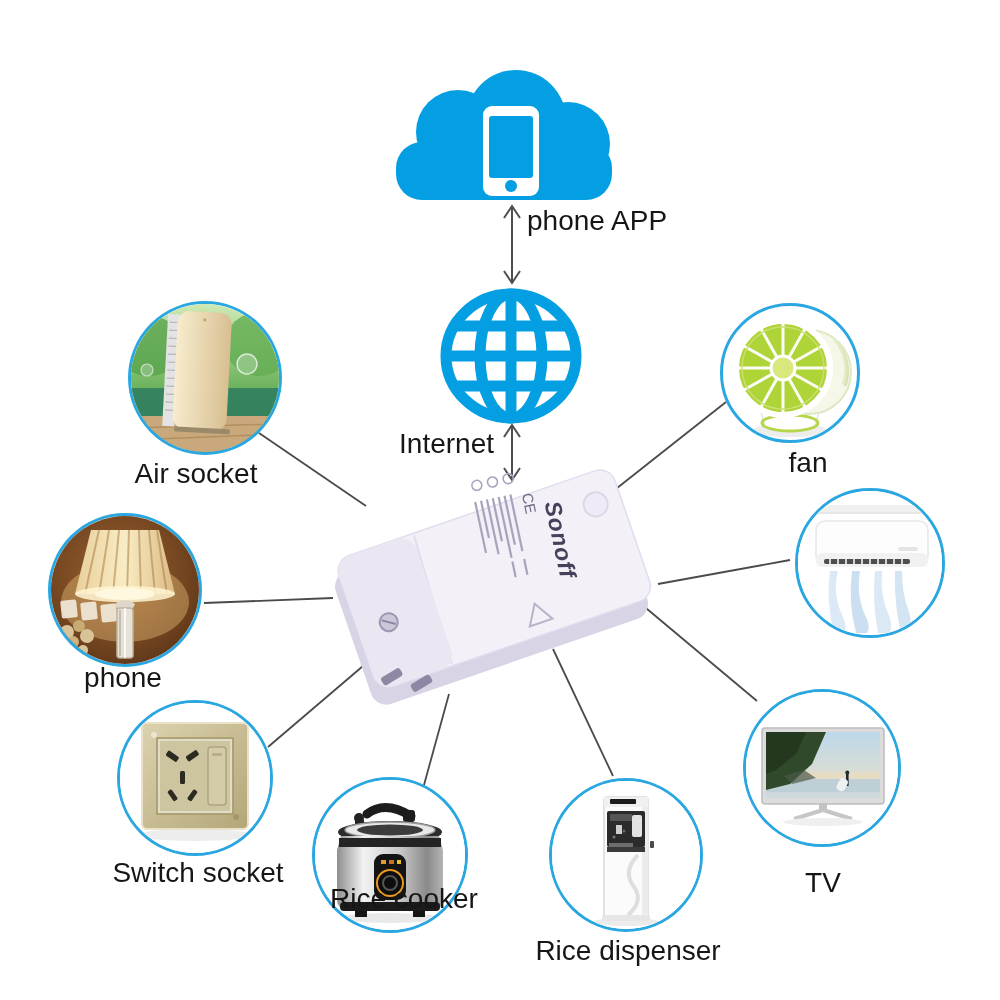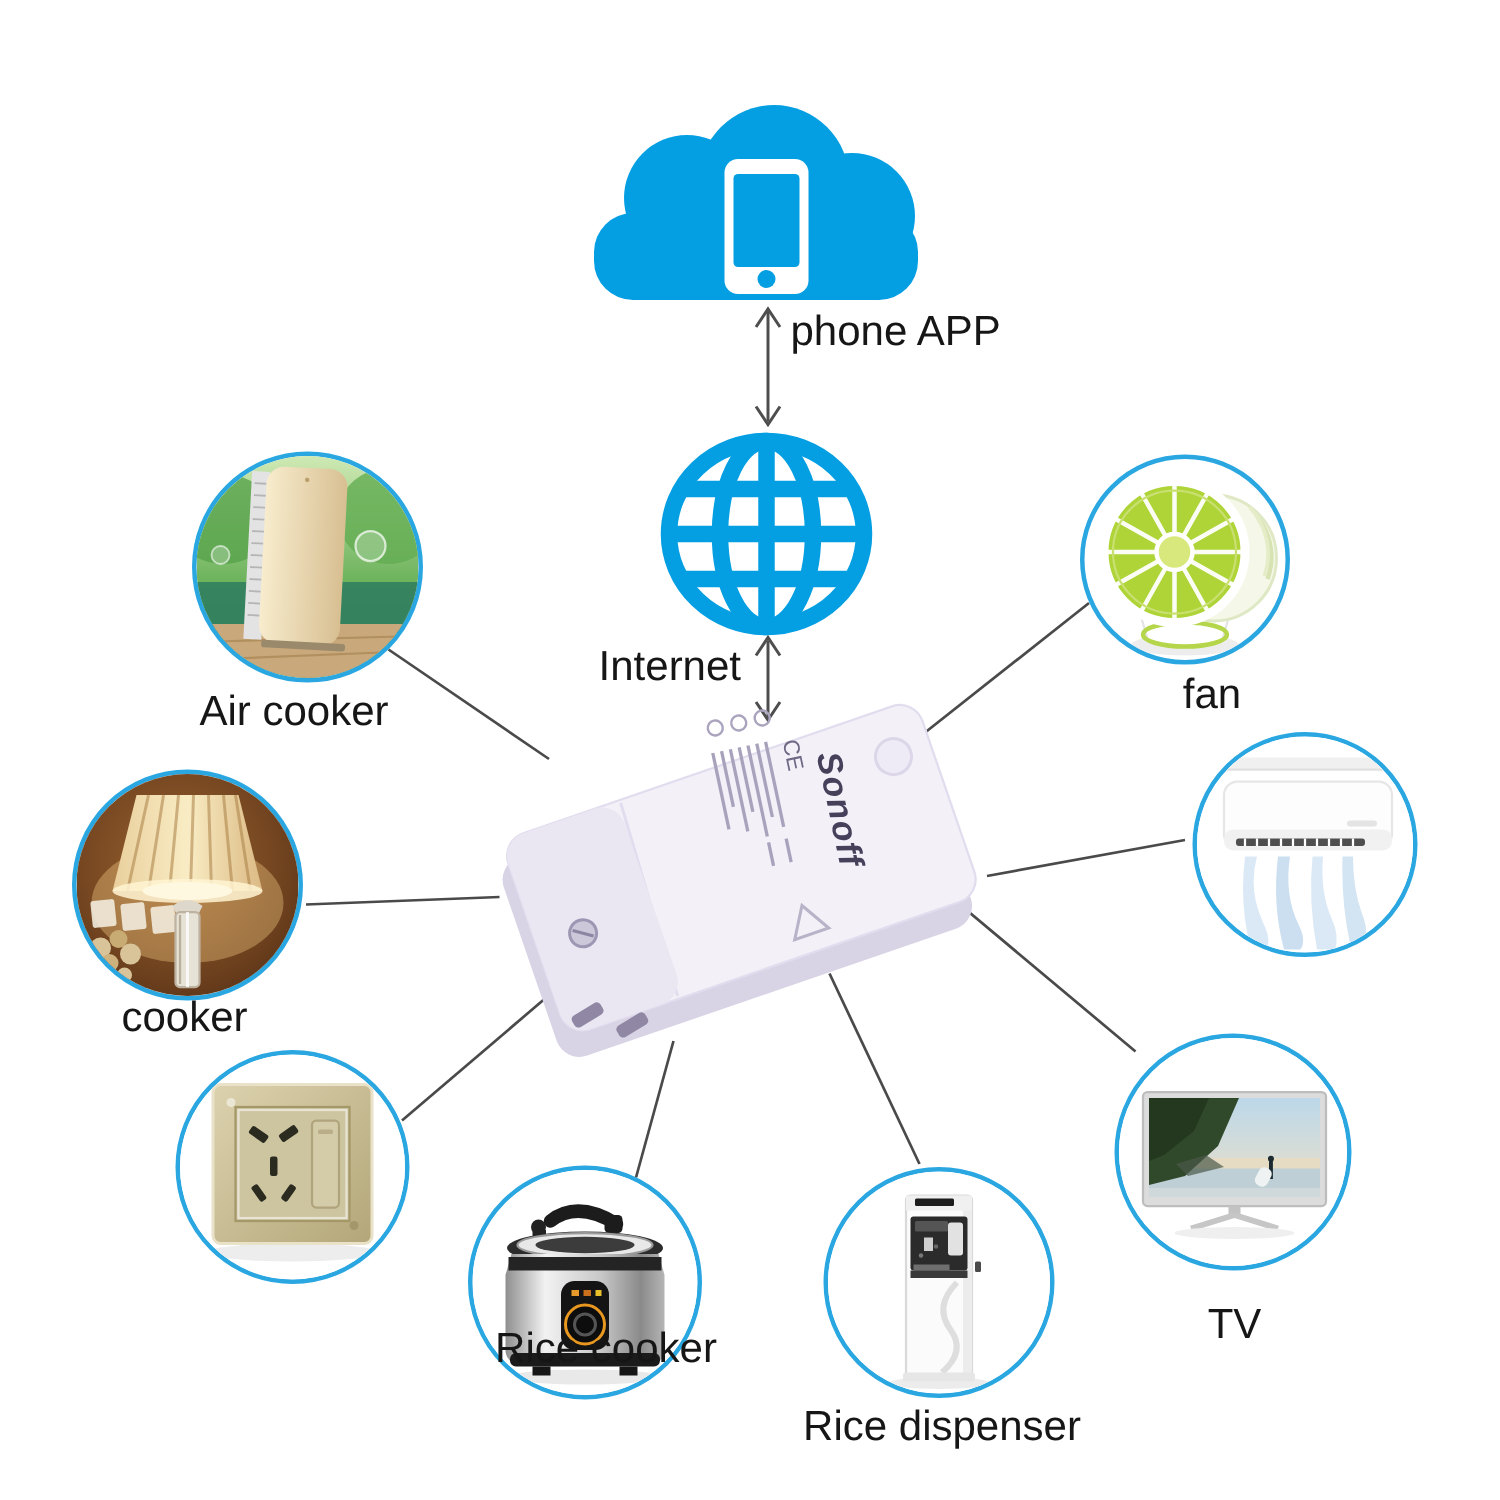--- a/index.html
+++ b/index.html
@@ -144,21 +144,21 @@
             <line x1="36" y1="108" x2="44" y2="108"></line>
         </g>
         <rect x="44" y="8" width="54" height="118" rx="12" fill="url(#acp)"></rect>
         <circle cx="71" cy="16" r="1.5" fill="#b99e6e"></circle>
         <rect x="46" y="124" width="56" height="5" rx="2" fill="#9a8a6b"></rect>
       </g>
       <circle cx="116" cy="60" r="10" fill="rgba(255,255,255,.25)" stroke="rgba(255,255,255,.7)" stroke-width="1.5"></circle>
       <circle cx="16" cy="66" r="6" fill="rgba(255,255,255,.25)" stroke="rgba(255,255,255,.6)" stroke-width="1.2"></circle>
     </svg>
   </div>
-  <div class="label centered" style="left:196px;top:459px">Air cooker</div>
+  <div class="label centered" style="left:196px;top:459px">Air socket</div>
 
   <div class="node" style="left:720px;top:303px;width:140px;height:140px">
     <svg width="134" height="134" viewBox="0 0 134 134">
       <ellipse cx="67" cy="124" rx="36" ry="7" fill="#ededed"></ellipse>
       <path d="M38,106 a29,24 0 0 1 58,0 l-4,14 a29,12 0 0 1 -50,0 Z" fill="#ffffff" stroke="#e4e4e4" stroke-width="1.5"></path>
       <ellipse cx="67" cy="117" rx="28" ry="8" fill="none" stroke="#b5d64a" stroke-width="3"></ellipse>
       <circle cx="86" cy="66" r="42" fill="#f5f8e9" stroke="#dfe8c4" stroke-width="2"></circle>
       <path d="M116,40 a42,42 0 0 1 6,40" stroke="#d7e3b2" stroke-width="3" fill="none"></path>
       <path d="M110,32 a46,46 0 0 1 10,46" stroke="#e4edc8" stroke-width="2.5" fill="none"></path>
       <circle cx="60" cy="62" r="47" fill="#aed438"></circle>
@@ -223,21 +223,21 @@
       <g fill="#d9c49a">
         <circle cx="16" cy="116" r="7"></circle>
           <circle cx="28" cy="110" r="6" fill="#c7ab72"></circle>
         <circle cx="22" cy="126" r="6" fill="#cdb27e"></circle>
           <circle cx="36" cy="120" r="7"></circle>
         <circle cx="12" cy="132" r="5" fill="#c09f68"></circle>
           <circle cx="32" cy="134" r="5"></circle>
       </g>
     </svg>
   </div>
-  <div class="label centered" style="left:123px;top:663px">cooker</div>
+  <div class="label centered" style="left:123px;top:663px">phone</div>
 
   <div class="node" style="left:795px;top:488px;width:150px;height:150px">
     <svg width="144" height="144" viewBox="0 0 144 144">
       <rect width="144" height="144" fill="#ffffff"></rect>
       <rect x="0" y="14" width="144" height="8" fill="#f0f0f0"></rect>
       <line x1="0" y1="22" x2="144" y2="22" stroke="#e0e0e0" stroke-width="1.5"></line>
       <rect x="18" y="30" width="112" height="44" rx="9" fill="#fdfdfd" stroke="#e6e6e6" stroke-width="1.5"></rect>
       <rect x="18" y="62" width="112" height="14" rx="6" fill="#f1f1f1"></rect>
       <rect x="26" y="68" width="86" height="5" rx="2" fill="#4e4e4e"></rect>
       <g stroke="#ffffff" stroke-width="1.5">
@@ -281,20 +281,21 @@
         <rect x="46" y="50" width="13" height="6" rx="1.5" transform="rotate(35 52 53)"></rect>
         <rect x="66" y="50" width="13" height="6" rx="1.5" transform="rotate(-35 72 53)"></rect>
         <rect x="60" y="68" width="5" height="13" rx="1.5"></rect>
         <rect x="47" y="90" width="12" height="5" rx="1.5" transform="rotate(55 53 92)"></rect>
         <rect x="66" y="90" width="12" height="5" rx="1.5" transform="rotate(-55 72 92)"></rect>
       </g>
       <rect x="88" y="44" width="18" height="58" rx="3" fill="#d4cba8" stroke="#b0a47c" stroke-width="1.5"></rect>
       <rect x="92" y="50" width="10" height="3" rx="1" fill="#b9ae88"></rect>
     </svg>
   </div>
+  <div class="label centered" style="left:198px;top:858px">Switch socket</div>
 
   <div class="node" style="left:743px;top:689px;width:158px;height:158px">
     <svg width="152" height="152" viewBox="0 0 152 152">
       <defs>
         <linearGradient id="sky" x1="0" y1="0" x2="0" y2="1">
           <stop offset="0" stop-color="#bcd8ea"></stop>
             <stop offset="1" stop-color="#ecdfc6"></stop>
         </linearGradient>
       </defs>
       <rect width="152" height="152" fill="#ffffff"></rect>

